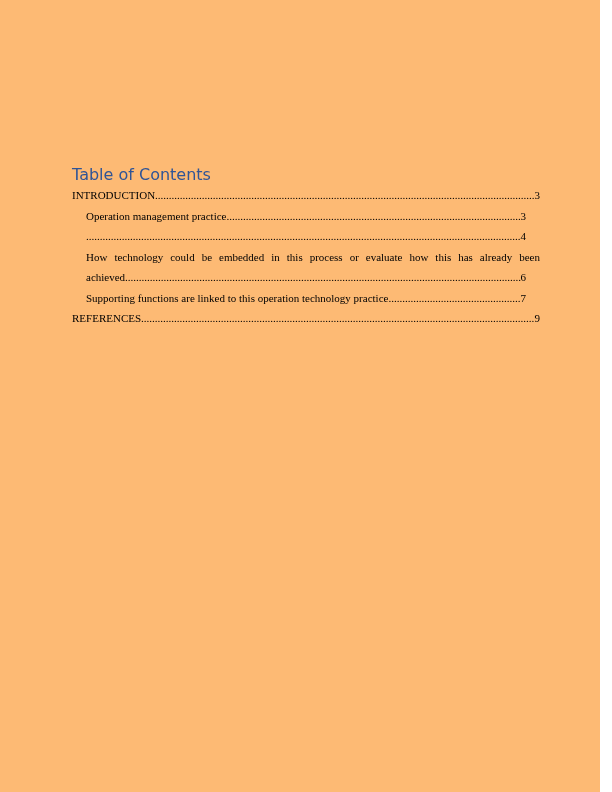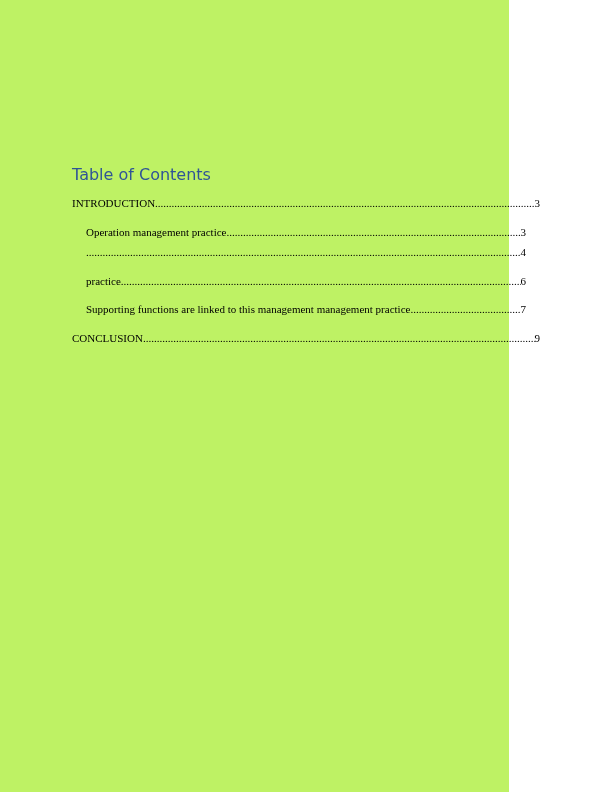--- a/index.html
+++ b/index.html
@@ -9,23 +9,23 @@
   }
   body {
     width: 612px;
     height: 792px;
     position: relative;
     overflow: hidden;
   }
   .page {
     position: absolute;
     left: 0; top: 0;
-    width: 509px;
+    width: 600px;
     height: 792px;
-    background: #bef264;
+    background: #fdba74;
   }
   .toc {
     position: absolute;
     left: 72px;
     top: 165px;
     width: 468px;
   }
   .toc-title {
     font-family: "DejaVu Sans", sans-serif;
     font-size: 16px;
@@ -42,21 +42,20 @@
     position: relative;
   }
   .toc-line {
     display: flex;
     align-items: baseline;
     white-space: nowrap;
     overflow: hidden;
   }
   .toc-line .label {
     flex: 0 0 auto;
-    margin-top: 8px;
   }
   .toc-line .dots {
     flex: 1 1 auto;
     overflow: hidden;
     white-space: nowrap;
     letter-spacing: 0;
   }
   .toc-line .dots::after {
     content: "................................................................................................................................................................................................................................................................";
   }
@@ -97,37 +96,38 @@
     </div>
 
     <div class="toc-entry level-2">
       <div class="toc-line">
         <span class="dots"></span>
         <span class="page-num">4</span>
       </div>
     </div>
 
     <div class="toc-entry level-2">
+      <div class="justified">How technology could be embedded in this process or evaluate how this has already been</div>
       <div class="toc-line">
-        <span class="label">practice</span>
+        <span class="label">achieved</span>
         <span class="dots"></span>
         <span class="page-num">6</span>
       </div>
     </div>
 
     <div class="toc-entry level-2">
       <div class="toc-line">
-        <span class="label">Supporting functions are linked to this management management practice</span>
+        <span class="label">Supporting functions are linked to this operation technology practice</span>
         <span class="dots"></span>
         <span class="page-num">7</span>
       </div>
     </div>
 
 
     <div class="toc-entry level-1">
       <div class="toc-line">
-        <span class="label">CONCLUSION</span>
+        <span class="label">REFERENCES</span>
         <span class="dots"></span>
         <span class="page-num">9</span>
       </div>
     </div>
   </div>
 </div>
 
 </body></html>

